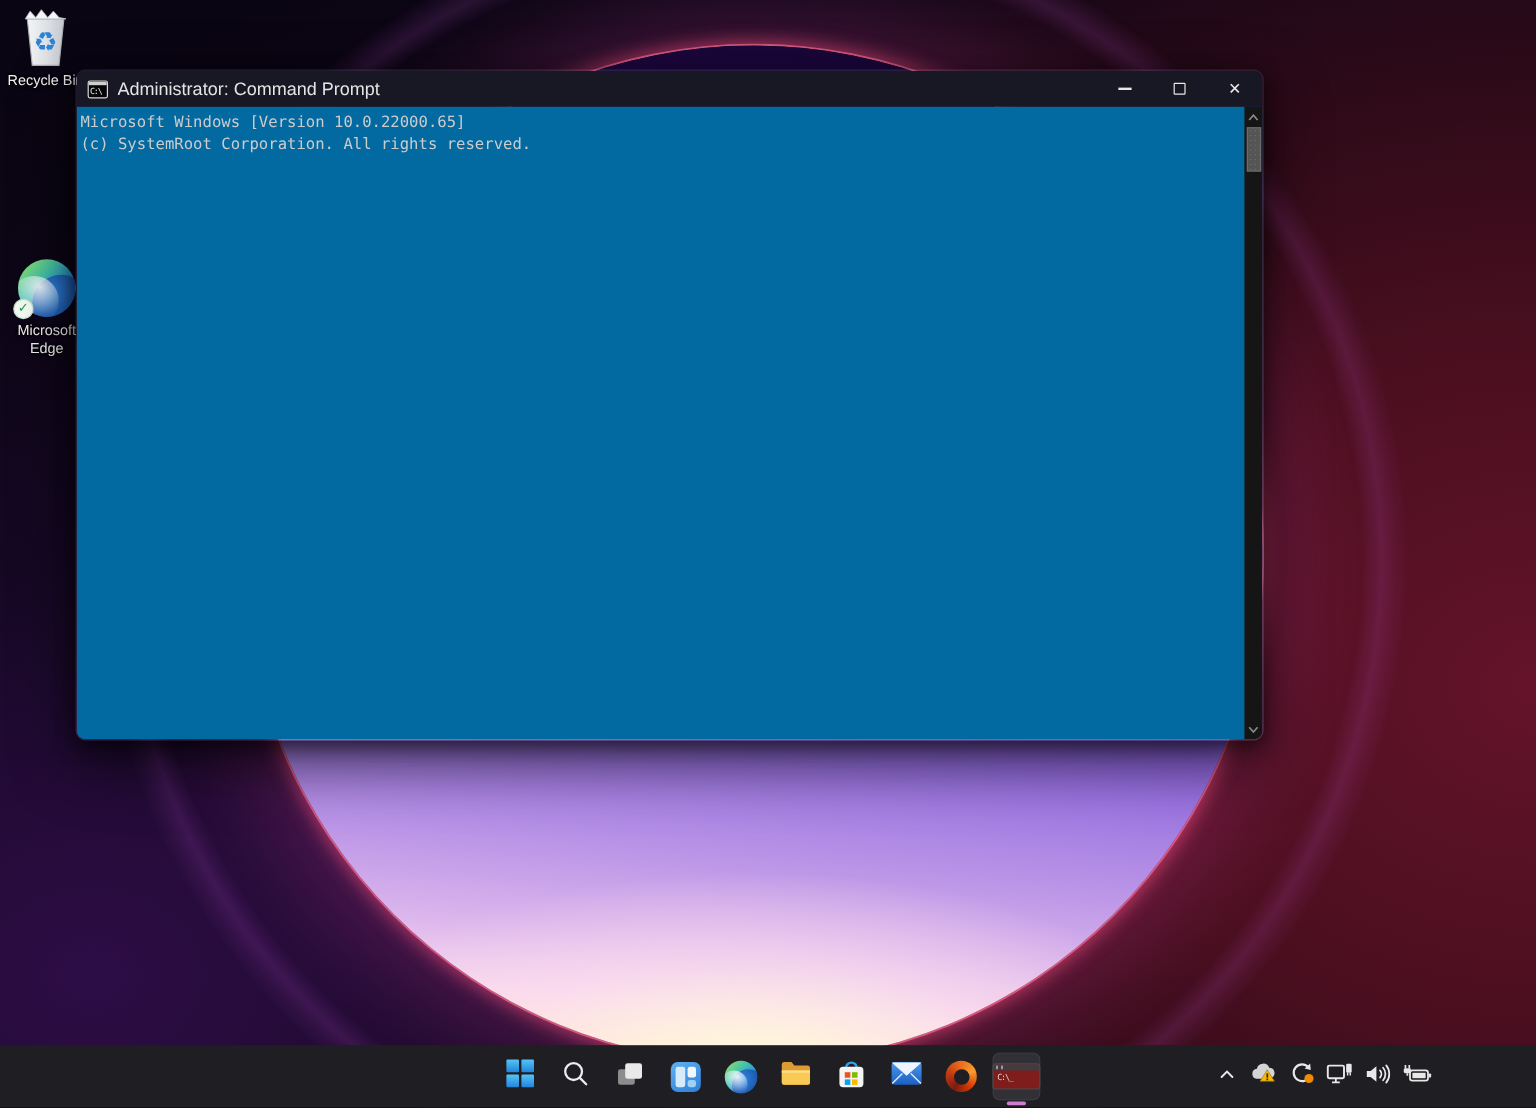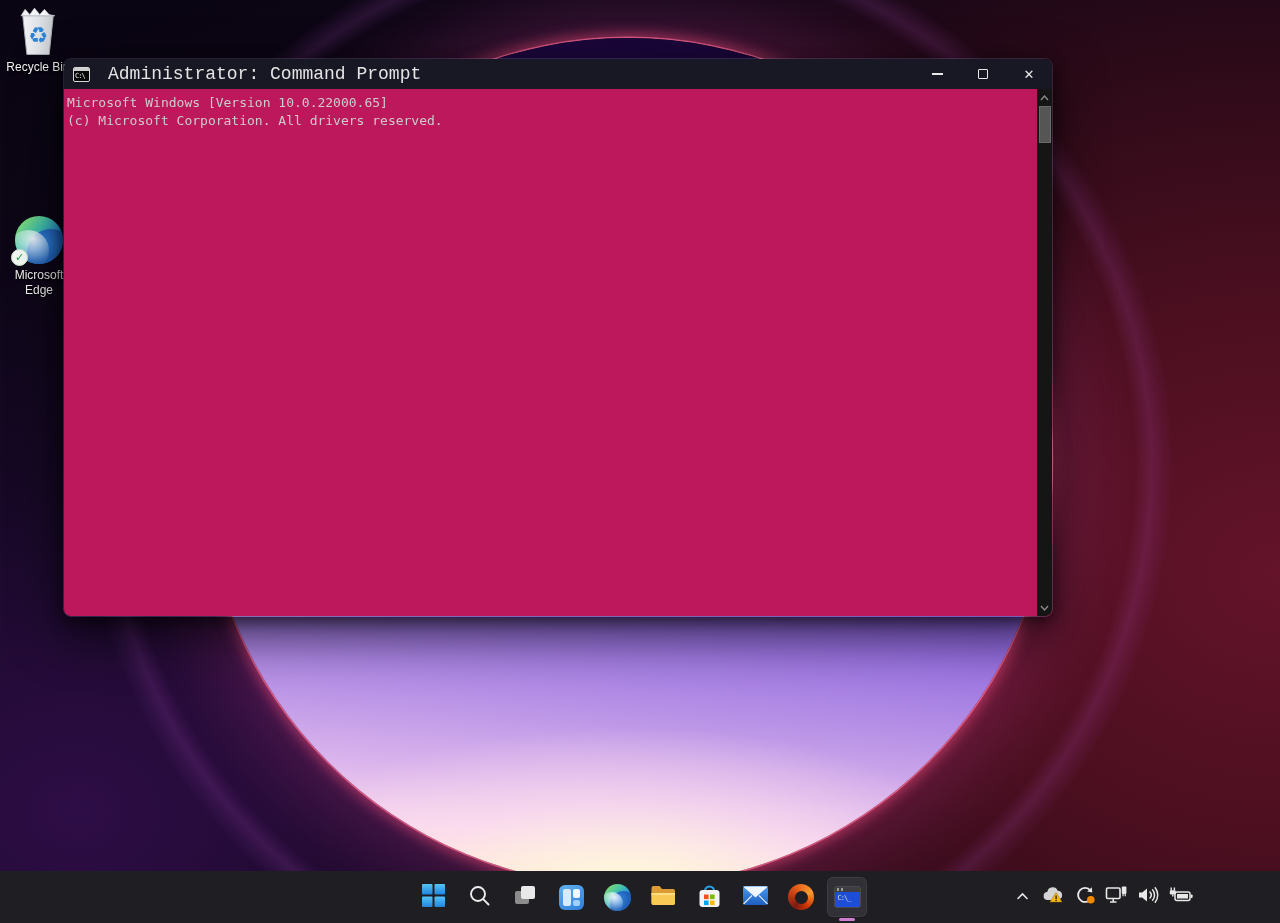--- a/index.html
+++ b/index.html
@@ -44,29 +44,29 @@
   .win { position:absolute; left:63px; top:58px; width:990px; height:559px; z-index:5;
     border-radius:8px; overflow:hidden; border:1px solid rgba(90,85,120,0.35);
     box-shadow: 0 18px 50px rgba(0,0,0,0.65), 0 4px 14px rgba(0,0,0,0.5); }
   .titlebar { position:absolute; left:0; top:0; right:0; height:30px; background:#181724;
     display:flex; align-items:center; }
   .cmd-ico { width:17px; height:15px; margin-left:9px; background:#060606; border:1px solid #d8d8d8;
     border-radius:2px; position:relative; overflow:hidden; flex:0 0 auto; }
   .cmd-ico .bar { position:absolute; top:0; left:0; right:0; height:3.5px; background:#cfcfcf; }
   .cmd-ico .glyph { position:absolute; left:1px; top:4px; font-family:"DejaVu Sans Mono",monospace;
     font-size:7px; line-height:9px; color:#efefef; letter-spacing:-1px; }
-  .title-text { color:#e4e4e4; font-size:18px; margin-left:18px; flex:1 1 auto;
-    white-space:nowrap; overflow:hidden;font-family:Liberation Mono, monospace; }
+  .title-text { color:#e4e4e4; font-size:15px; margin-left:8px; flex:1 1 auto;
+    white-space:nowrap; overflow:hidden; }
   .caption-btns { display:flex; height:30px; flex:0 0 auto; }
   .cap-btn { width:46px; height:30px; display:flex; align-items:center; justify-content:center;
     color:#e8e8e8; font-size:13px; cursor:default; }
   .cap-btn .minline { width:11px; height:1.4px; background:#e8e8e8; }
   .cap-btn .maxbox { width:10px; height:10px; border:1.2px solid #e8e8e8; border-radius:1px; }
 
-  .console { position:absolute; left:0; top:30px; right:0; bottom:0; background:#be185d;
+  .console { position:absolute; left:0; top:30px; right:0; bottom:0; background:#0369a1;
     padding:5px 18px 0 3px; }
   .console-line { font-family:"DejaVu Sans Mono","Liberation Mono",monospace; font-size:13px;
     line-height:18px; height:18px; color:#cccccc; white-space:pre; display:flex; align-items:flex-start; }
   .cursor { display:inline-block; width:9px; height:6px; background:#b9b9b9; margin-top:9px; }
 
   .scrollbar { position:absolute; top:30px; right:0; bottom:0; width:15px; background:#151515; }
   .sb-arrow { position:absolute; left:0; width:15px; height:15px; display:flex; align-items:center; justify-content:center; }
   .sb-arrow.up { top:1px; } .sb-arrow.down { bottom:1px; }
   .sb-thumb { position:absolute; left:1.5px; top:17px; width:12px; height:37px; background:#555;
     background-image: radial-gradient(rgba(130,130,130,0.8) 22%, transparent 24%);
@@ -89,21 +89,21 @@
   .widgets-ico .p2 { left:14px; top:4px; width:7px; height:9px; background:#f0f8fe; }
   .widgets-ico .p3 { left:14px; top:15px; width:7px; height:6px; background:#9fd0f5; }
 
   .tb-edge { width:27px; height:27px; }
 
   .office-ico { width:26px; height:26px; border-radius:50%; position:relative;
     background: conic-gradient(from 210deg at 50% 50%, #7b1c12, #c33a10, #ea6a1e, #f79c30, #d83b01, #7b1c12); }
   .office-ico::after { content:""; position:absolute; left:7px; top:6.5px; width:13px; height:13px;
     border-radius:50%; background:#1f1f23; }
 
-  .term-mini { width:27px; height:22px; background:#1d4ed8; border:1px solid #4a4a4e; border-radius:3px;
+  .term-mini { width:40px; height:22px; background:#7f1d1d; border:1px solid #4a4a4e; border-radius:3px;
     position:relative; overflow:hidden; }
   .term-mini .tbar { position:absolute; top:0; left:0; right:0; height:5px; background:#3d3d42; }
   .term-mini .dots { position:absolute; top:1.2px; left:2px; width:8px; height:2.5px;
     background:repeating-linear-gradient(90deg,#9a9a9a 0 2px, transparent 2px 4px); }
   .term-mini .cline { position:absolute; left:3px; top:7px; color:#d8d8d8;
     font-family:"DejaVu Sans Mono",monospace; font-size:7px; line-height:8px; letter-spacing:-1px; }
 
   
   .tray { position:absolute; right:84px; top:0; height:52px; display:flex; align-items:center; gap:5px; }
   .tray-btn { height:32px; min-width:24px; padding:0 2px; display:flex; align-items:center;
@@ -160,21 +160,21 @@
             <span class="maxbox"></span>
           </div>
         <div class="cap-btn">
             <span>✕</span>
           </div>
       </div>
     </div>
 
     <div class="console">
       <div class="console-line">Microsoft Windows [Version 10.0.22000.65]</div>
-      <div class="console-line">(c) Microsoft Corporation. All drivers reserved.</div>
+      <div class="console-line">(c) SystemRoot Corporation. All rights reserved.</div>
       <div class="console-line"></div>
       <div class="console-line"></div>
     </div>
 
     <div class="scrollbar">
       <div class="sb-arrow up">
         <svg width="9" height="6" viewBox="0 0 9 6">
             <path d="M1 5 L4.5 1 L8 5" stroke="#8a8a8a" stroke-width="1.4" fill="none"></path>
           </svg>
       </div>

